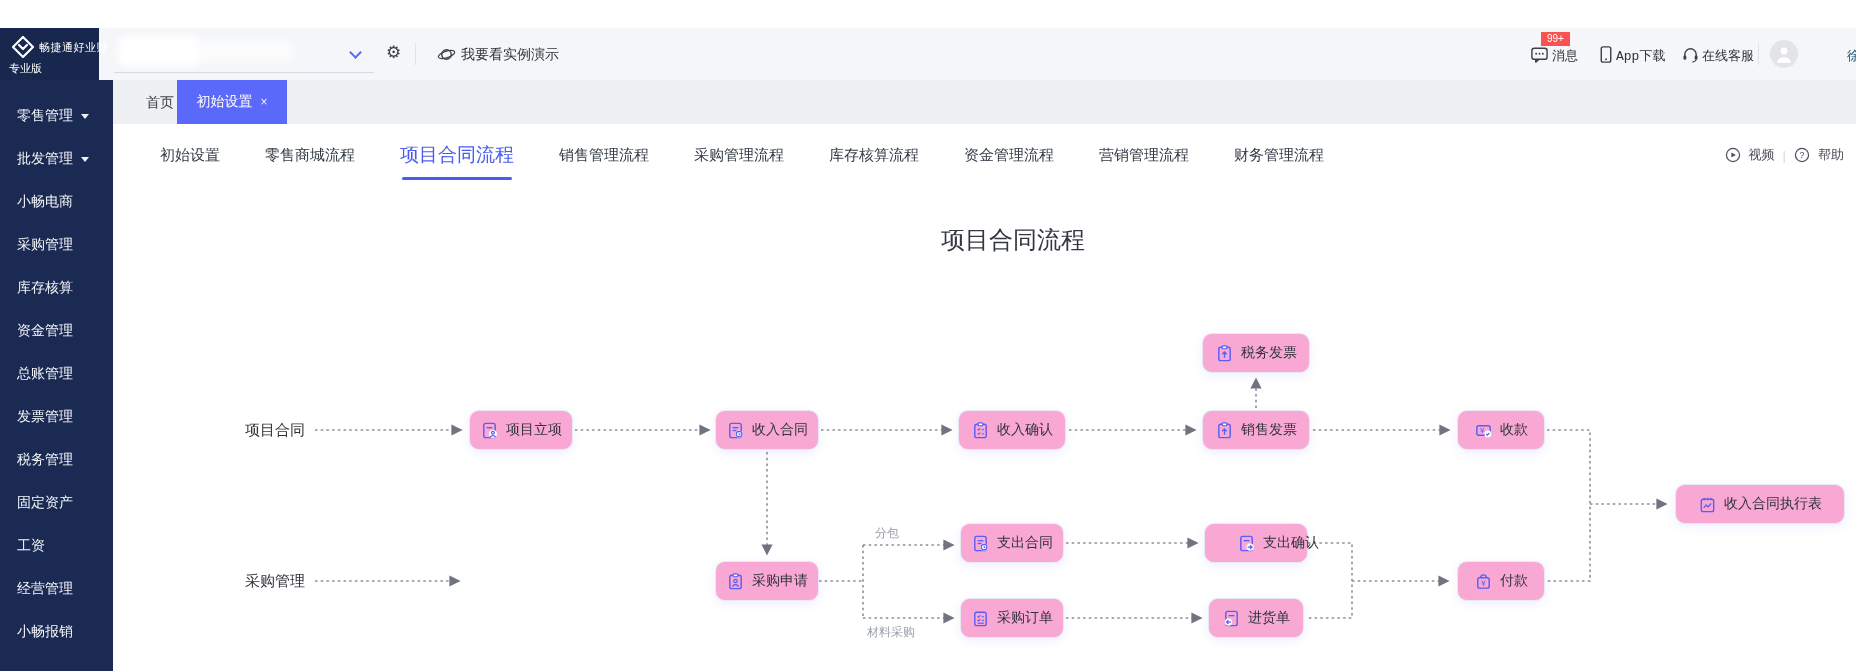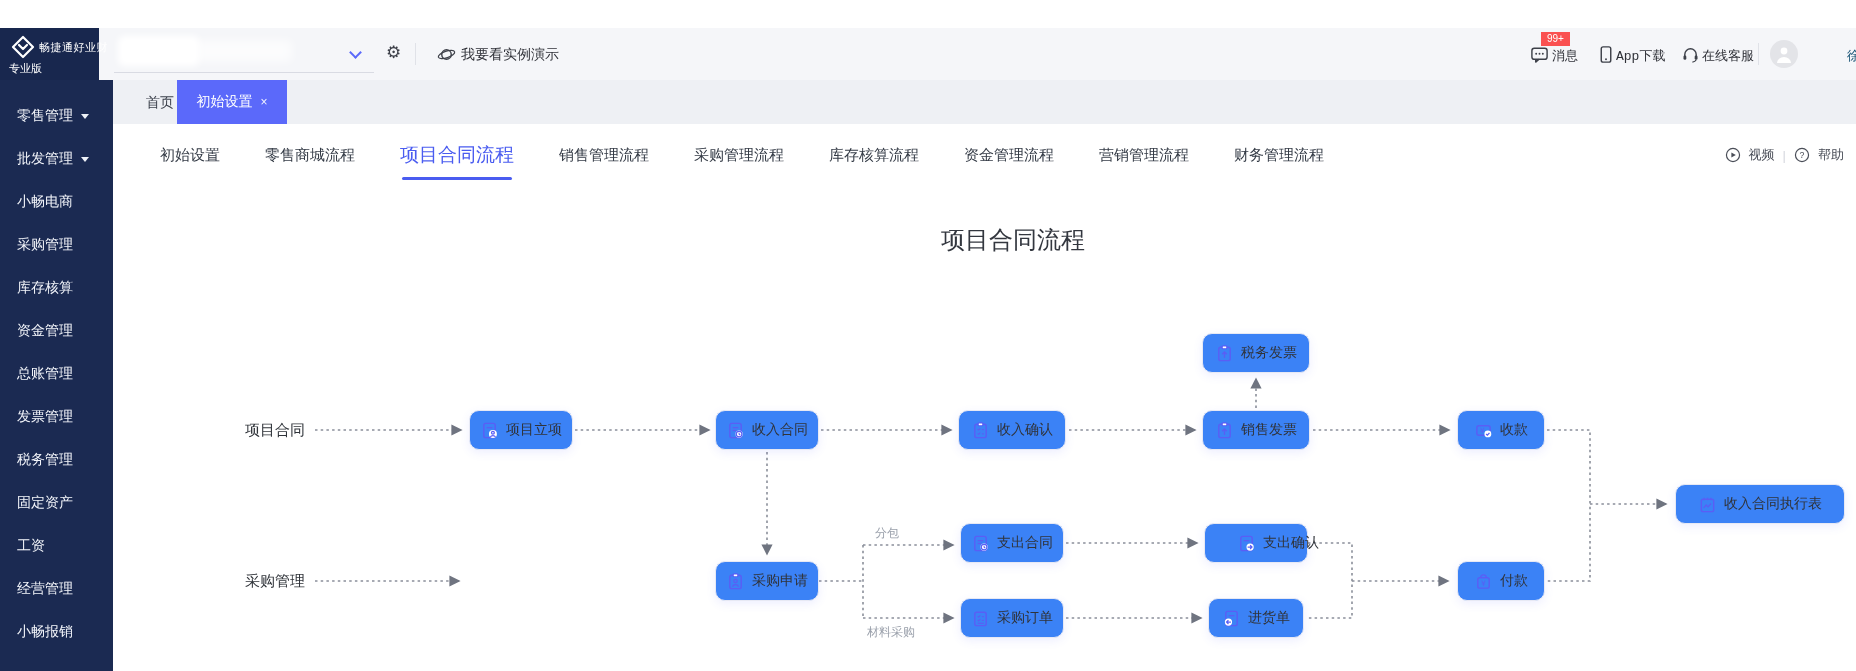--- a/index.html
+++ b/index.html
@@ -47,21 +47,21 @@
   .subnav { position:absolute; left:0; top:0; width:1743px; height:62px; display:flex; align-items:center; padding-left:47px; gap:45px; }
   .subnav-item { font-size:15px; color:#333a45; height:62px; line-height:62px; position:relative; white-space:nowrap; }
   .subnav-item.active { font-size:19px; color:#4a5cf0; }
   .subnav-item.active::after { content:""; position:absolute; left:2px; right:2px; bottom:6px; height:3px; border-radius:2px; background:#4a5cf0; }
   .subnav-right { position:absolute; right:12px; top:0; height:62px; display:flex; align-items:center; gap:8px; font-size:13px; color:#4a4e58; }
   .subnav-right .sep { color:#d5d7de; }
   .flow-title { position:absolute; left:0; top:100px; width:1800px; text-align:center; font-size:24px; color:#33373f; }
 
   .canvas { position:absolute; left:0; top:0; width:1743px; height:547px; }
   .canvas svg.wires { position:absolute; left:0; top:0; }
-  .node { position:absolute; height:40px; background:#3b82f6; border:1px solid #e7e9f4; border-radius:10px; box-shadow:0 3px 10px rgba(90,100,255,.10); display:flex; align-items:center; justify-content:center; gap:7px; font-size:14px; color:#303339; white-space:nowrap; }
+  .node { position:absolute; height:40px; background:#f9a8d4; border:1px solid #e7e9f4; border-radius:10px; box-shadow:0 3px 10px rgba(90,100,255,.10); display:flex; align-items:center; justify-content:center; gap:7px; font-size:14px; color:#303339; white-space:nowrap; }
   .nicon { width:19px; height:19px; flex:0 0 auto; }
   .row-label { position:absolute; height:40px; line-height:40px; font-size:15px; color:#2f3339; }
   .edge-label { position:absolute; font-size:12px; color:#9aa0ab; white-space:nowrap; }
 </style>
 </head>
 <body>
 
 <div class="stage">
   <div class="topstrip"></div>
 

